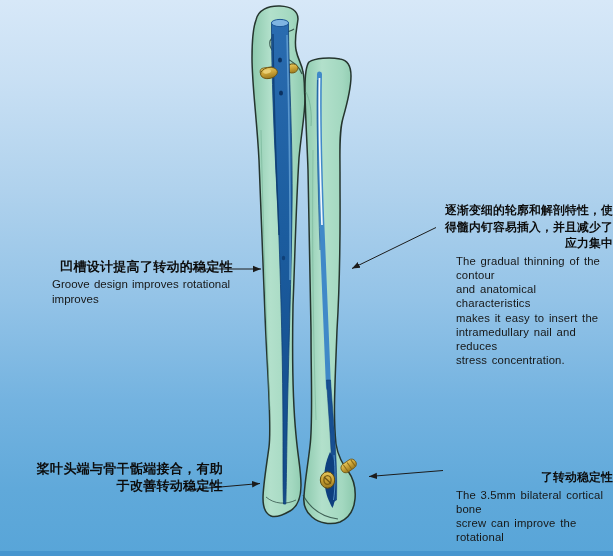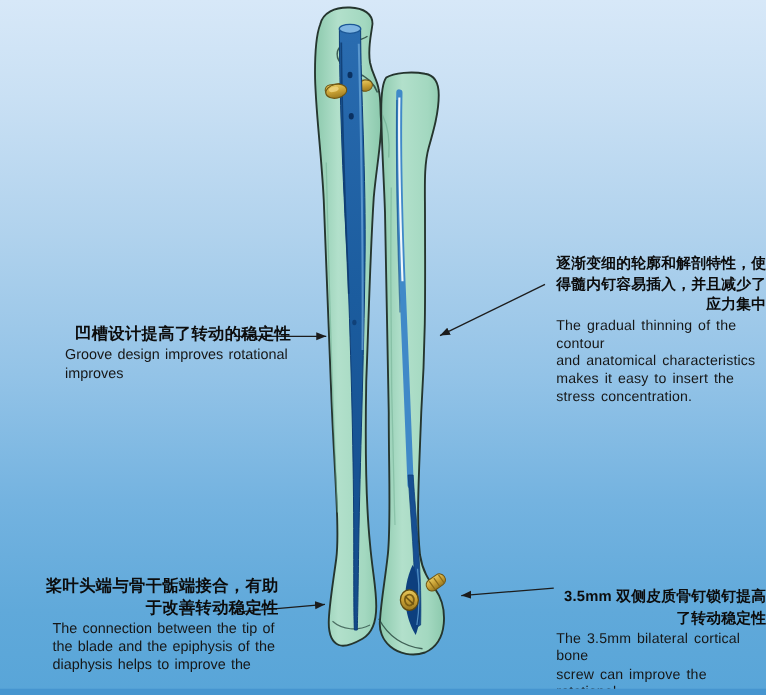--- a/index.html
+++ b/index.html
@@ -10,21 +10,21 @@
   }
   #bottom-band{position:absolute;left:0;bottom:0;width:613px;height:5px;background:#4695cf;}
   svg.art{position:absolute;left:0;top:0;}
   .ann{position:absolute;color:#111;}
   .zh{font-weight:700;color:#0c0c0c;text-align:right;}
   .zh div{white-space:nowrap;}
   .en{color:#161616;}
   .ann-left .zh{font-size:13px;line-height:17px;letter-spacing:.3px;}
   .ann-left .en{font-size:11.5px;line-height:14.6px;margin-top:2px;word-spacing:1px;margin-left:24px;}
   .ann-right .zh{font-size:11.8px;line-height:16.6px;letter-spacing:.2px;}
-  .ann-right .en{font-size:11.3px;line-height:14.2px;margin-top:2px;word-spacing:1.4px;letter-spacing:.15px;}
+  .ann-right .en{font-size:11.3px;line-height:14.2px;margin-top:2px;word-spacing:1.4px;letter-spacing:.15px;margin-left:11px;}
 </style>
 </head>
 <body>
 
 <div id="stage">
 
   <svg class="art" width="613" height="556" viewBox="0 0 613 556">
     <defs>
       <linearGradient id="boneG" x1="0" y1="0" x2="1" y2="0">
         <stop offset="0" stop-color="#8cc9ad"></stop>
@@ -140,40 +140,34 @@
   <div class="ann ann-right" style="left:445px;top:202px;width:168px">
     <div class="zh">
       <div>逐渐变细的轮廓和解剖特性，使</div>
       <div>得髓内钉容易插入，并且减少了</div>
       <div>应力集中</div>
     </div>
     <div class="en">
       <div>The gradual thinning of the contour</div>
       <div>and anatomical characteristics</div>
       <div>makes it easy to insert the</div>
+      <div>intramedullary nail and reduces</div>
       <div>stress concentration.</div>
     </div>
   </div>
 
   <div class="ann ann-left" style="left:18px;top:460px;width:205px">
     <div class="zh">
       <div>桨叶头端与骨干骺端接合，有助</div>
       <div>于改善转动稳定性</div>
     </div>
-    <div class="en">
-      <div>The connection between the tip of</div>
-      <div>the blade and the epiphysis of the</div>
-      <div>diaphysis helps to improve the</div>
-
-    </div>
   </div>
 
   <div class="ann ann-right" style="left:445px;top:469px;width:168px">
     <div class="zh">
-      <div>3.5mm 双侧皮质骨钉锁钉提高</div>
       <div>了转动稳定性</div>
     </div>
     <div class="en">
       <div>The 3.5mm bilateral cortical bone</div>
       <div>screw can improve the rotational</div>
 
     </div>
   </div>
 
   <div id="bottom-band"></div>

